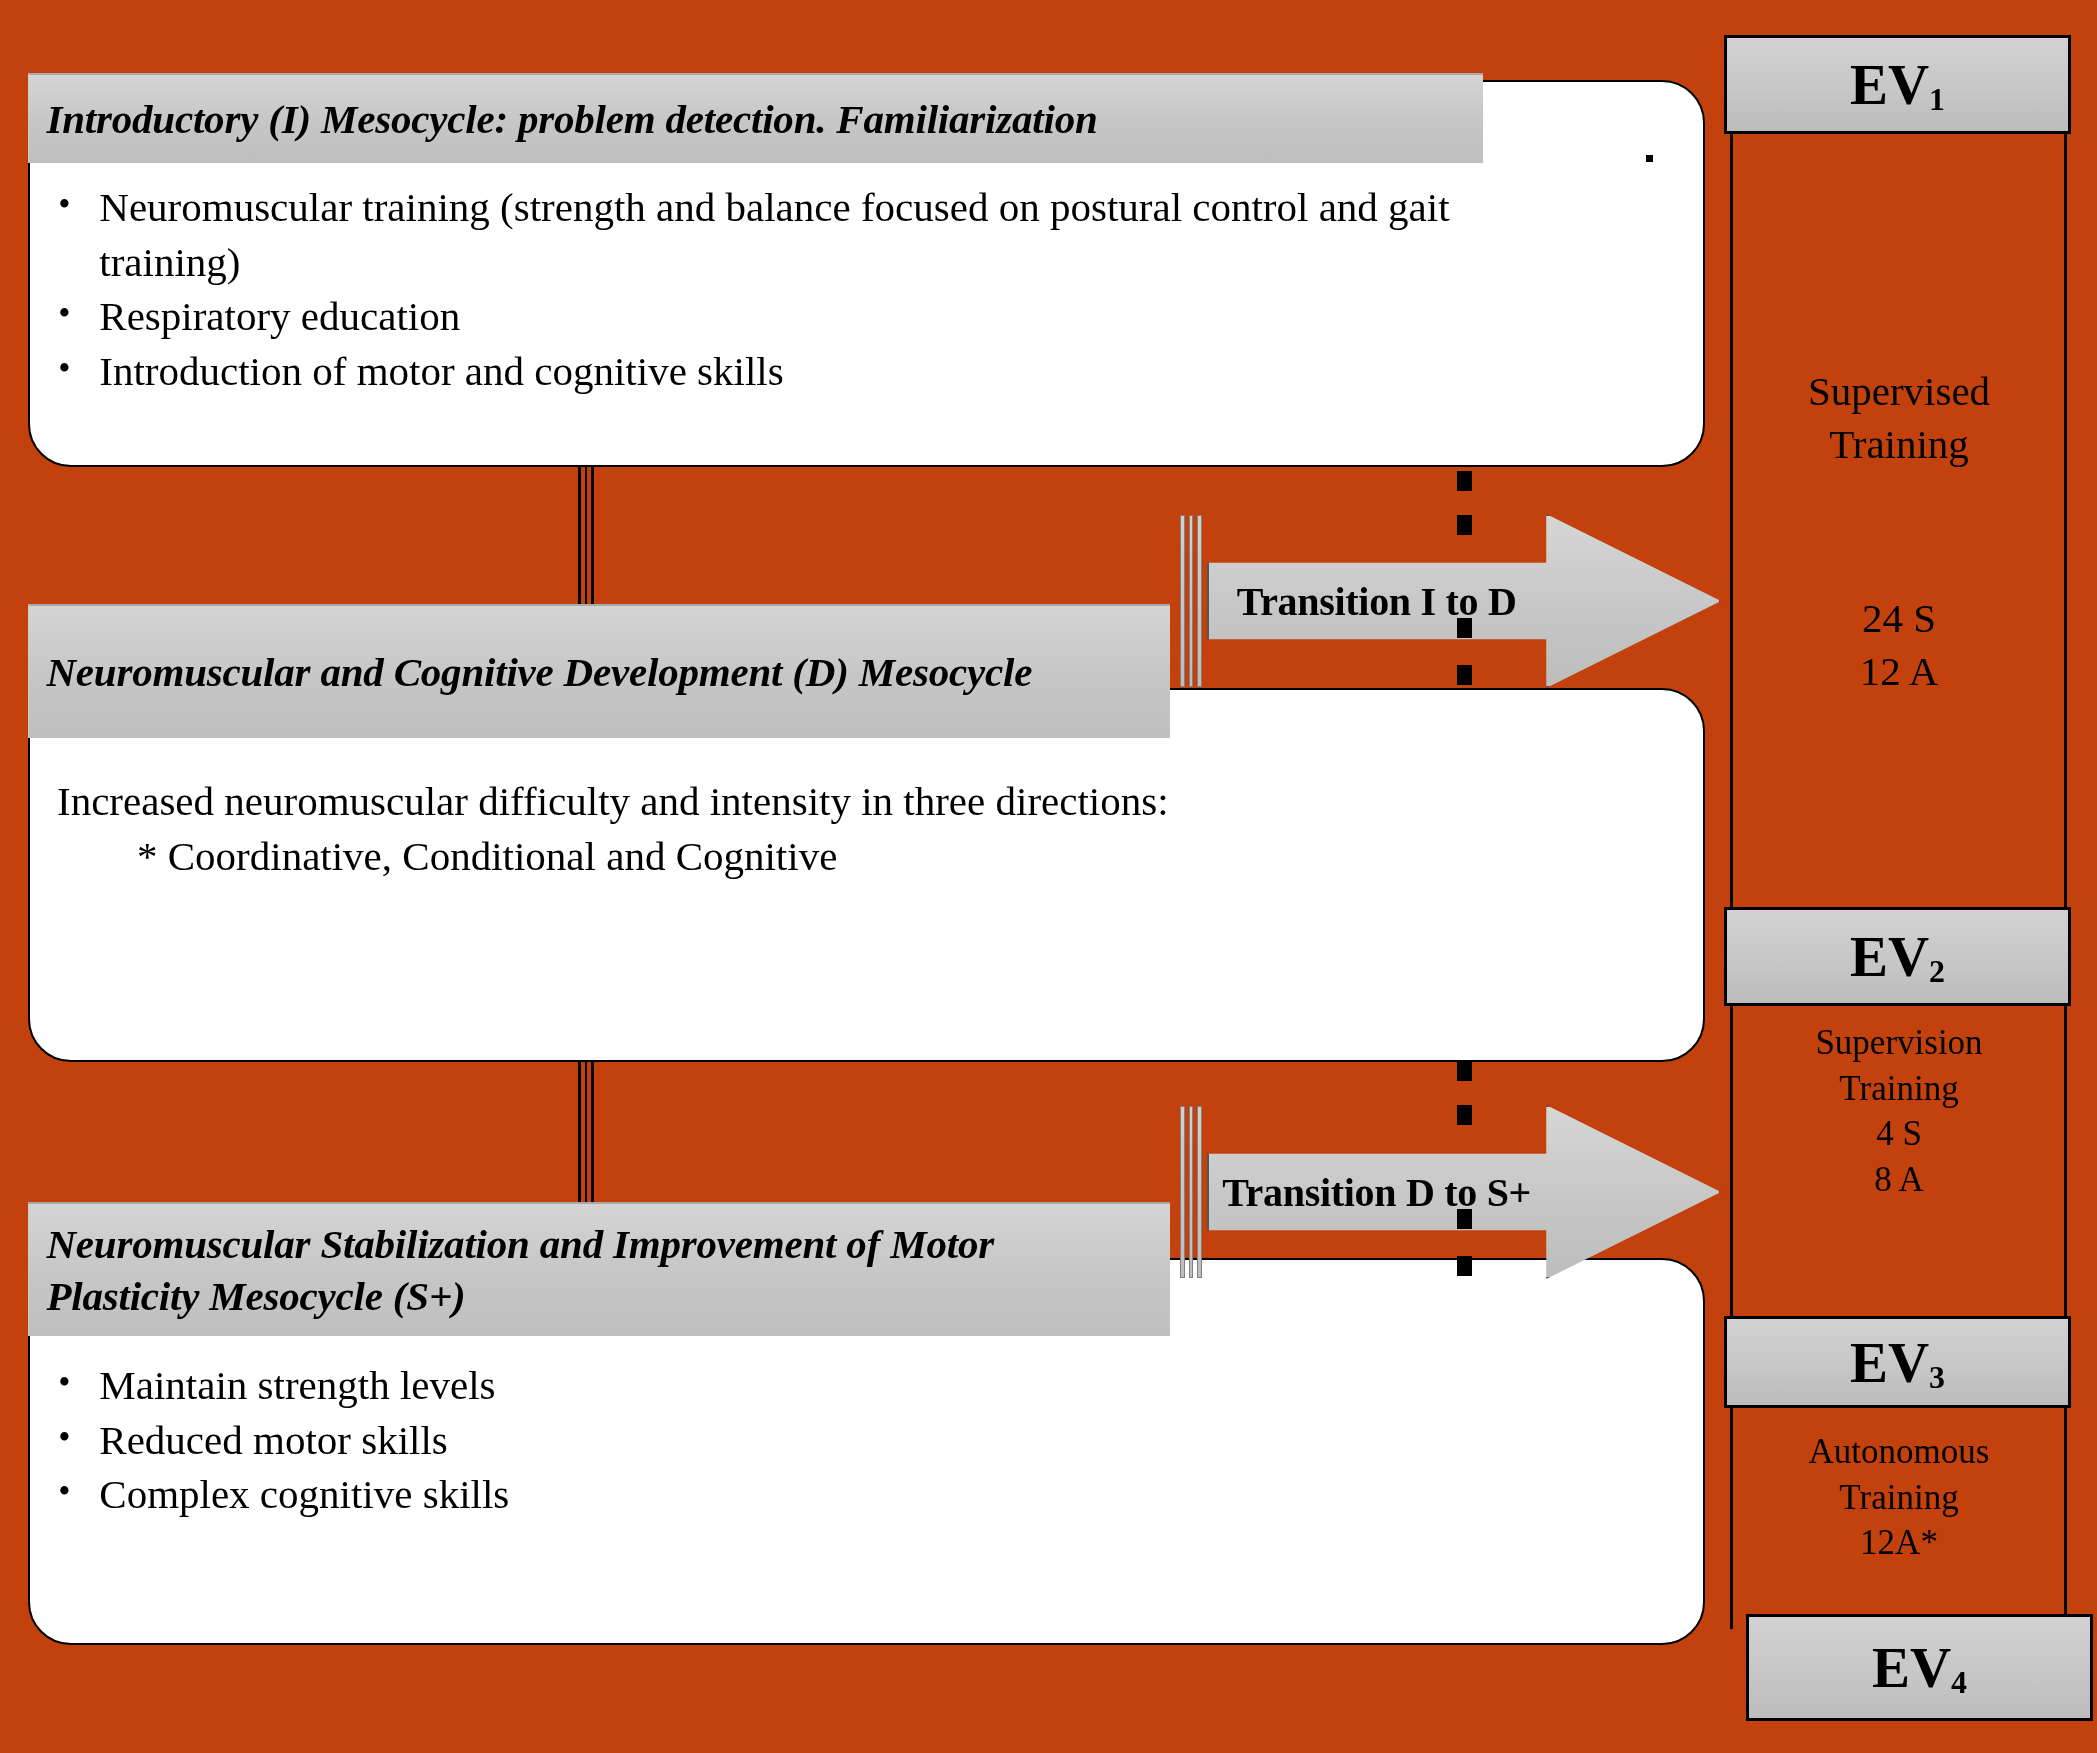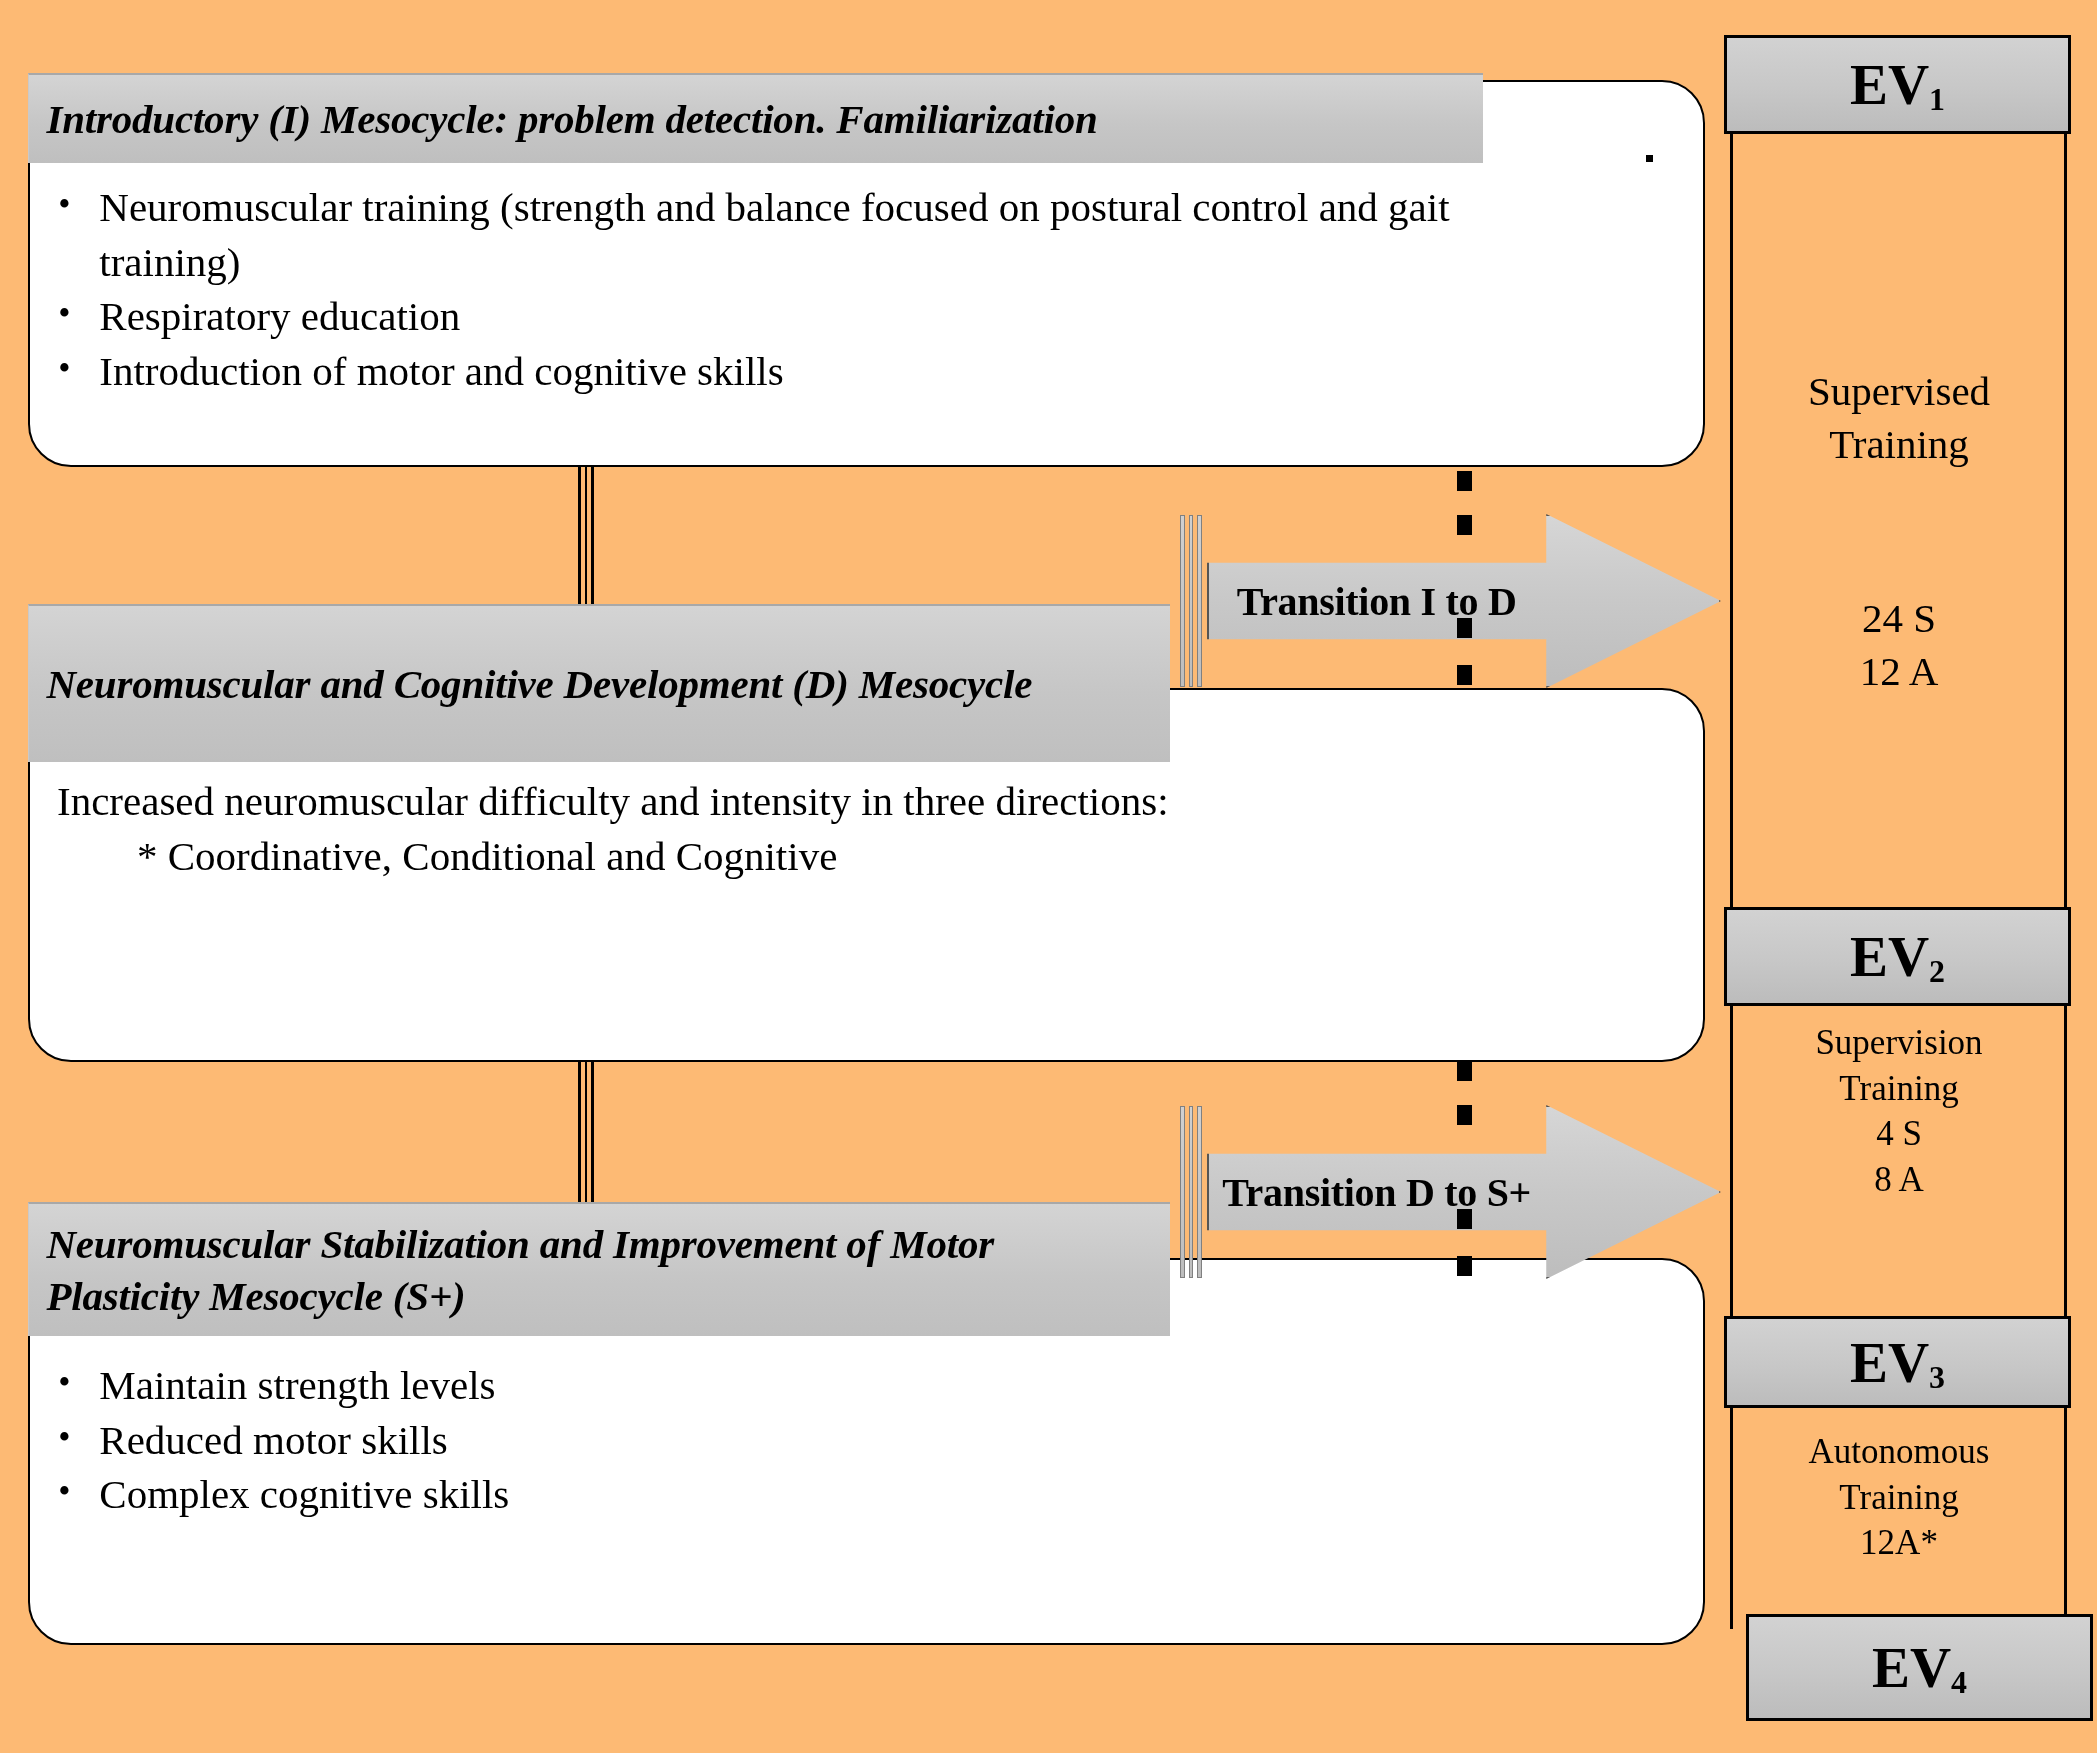--- a/index.html
+++ b/index.html
@@ -4,21 +4,21 @@
 <style>
   html, body {
     margin: 0;
     padding: 0;
     background: #ffffff;
   }
   #canvas {
     position: relative;
     width: 2097px;
     height: 1754px;
-    background: #fdba74;
+    background: #c2410c;
     font-family: "Liberation Serif", "DejaVu Serif", serif;
     overflow: hidden;
   }
 
   
   .meso-box {
     position: absolute;
     border: 2.7px solid #000000;
     border-radius: 43px;
     background: #ffffff;
@@ -214,21 +214,21 @@
   <div class="triple-connector" style="left:578px; top:1060px; height:200px;">
     <i class="l1"></i>
       <i class="l2"></i>
       <i class="l3"></i>
   </div>
 
   <div class="meso-header" style="left:28px; top:73px; width:1455px; height:90px;">
     <span class="meso-header-text">Introductory (I) Mesocycle: problem detection. Familiarization</span>
   </div>
 
-  <div class="meso-header" style="left:28px; top:604px; width:1142px; height:158px;">
+  <div class="meso-header" style="left:28px; top:604px; width:1142px; height:134px;">
     <span class="meso-header-text" style="max-width:1041px;">Neuromuscular and Cognitive Development (D) Mesocycle</span>
   </div>
 
   <div class="meso-header" style="left:28px; top:1202px; width:1142px; height:134px;">
     <span class="meso-header-text" style="max-width:1068px;">Neuromuscular Stabilization and Improvement of Motor Plasticity Mesocycle (S+)</span>
   </div>
 
   <div class="meso-body" style="left:53px; top:180px; width:1469px;">
     <div class="bullet-row">
       <div class="bullet-dot">•</div>

